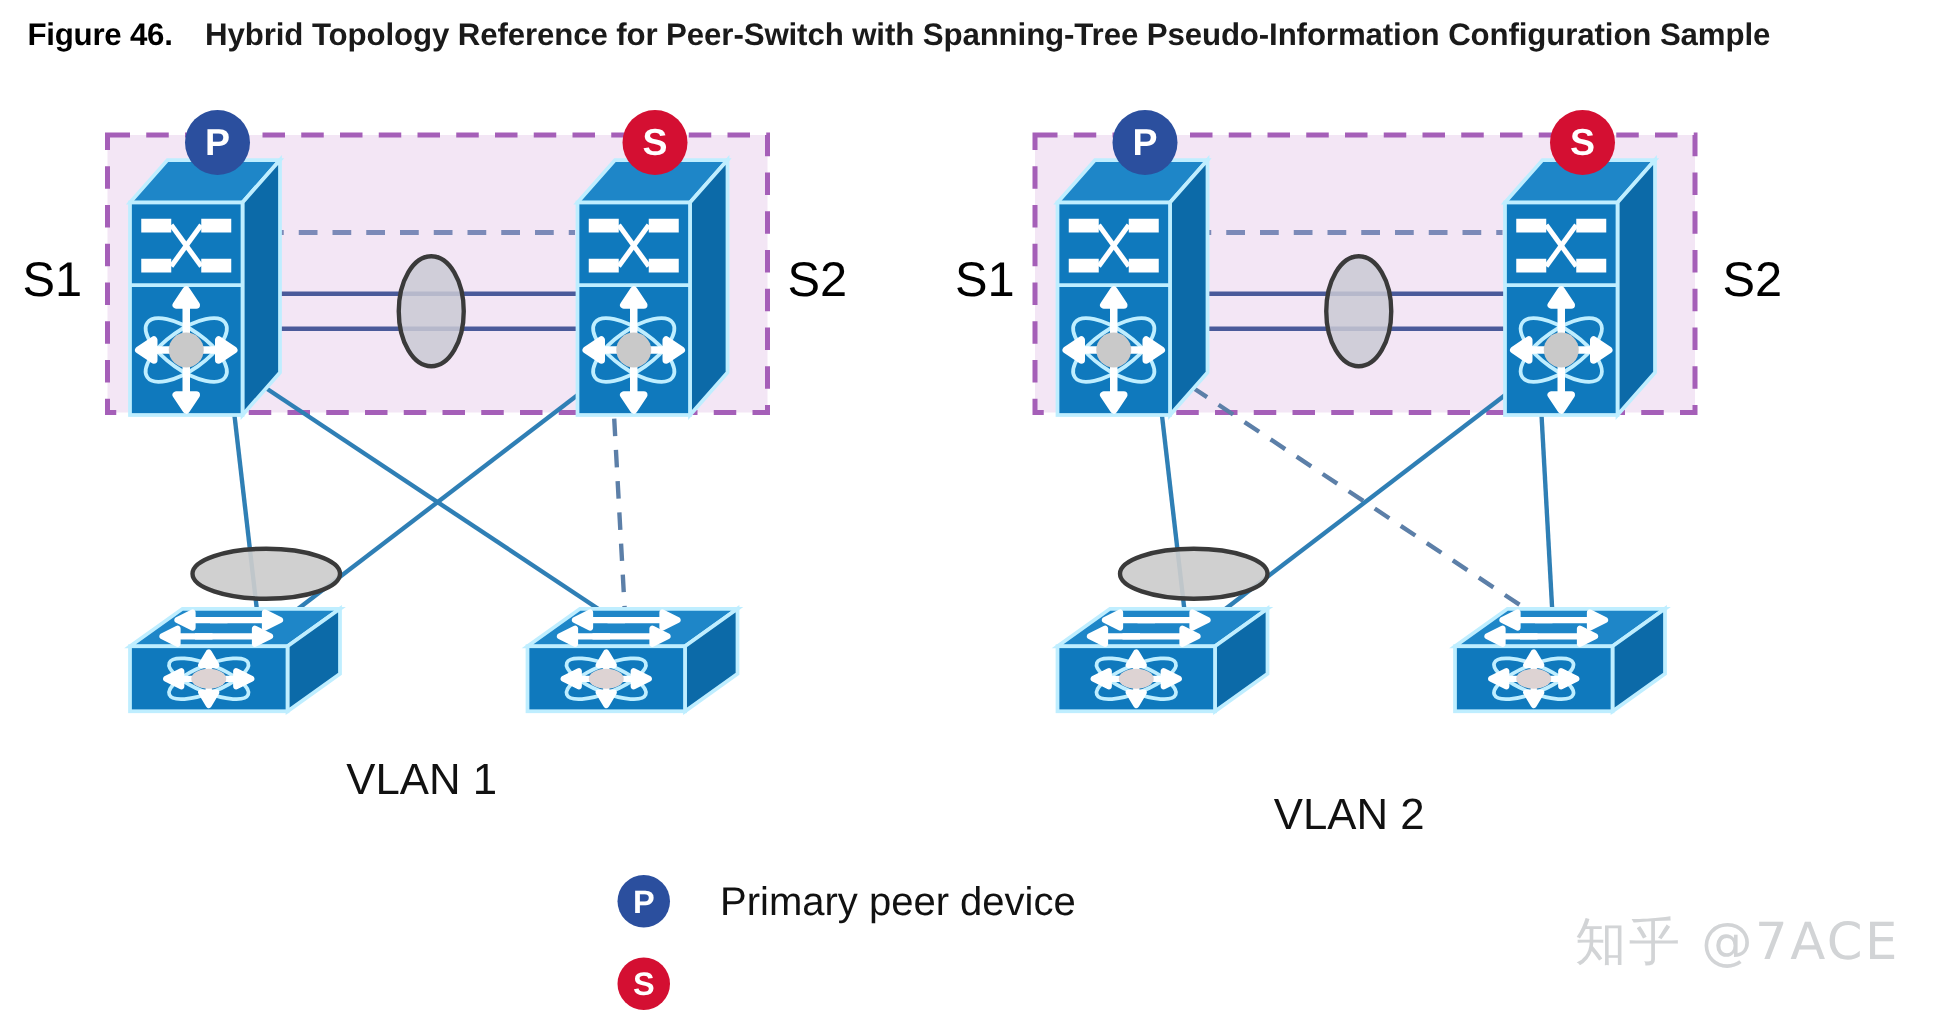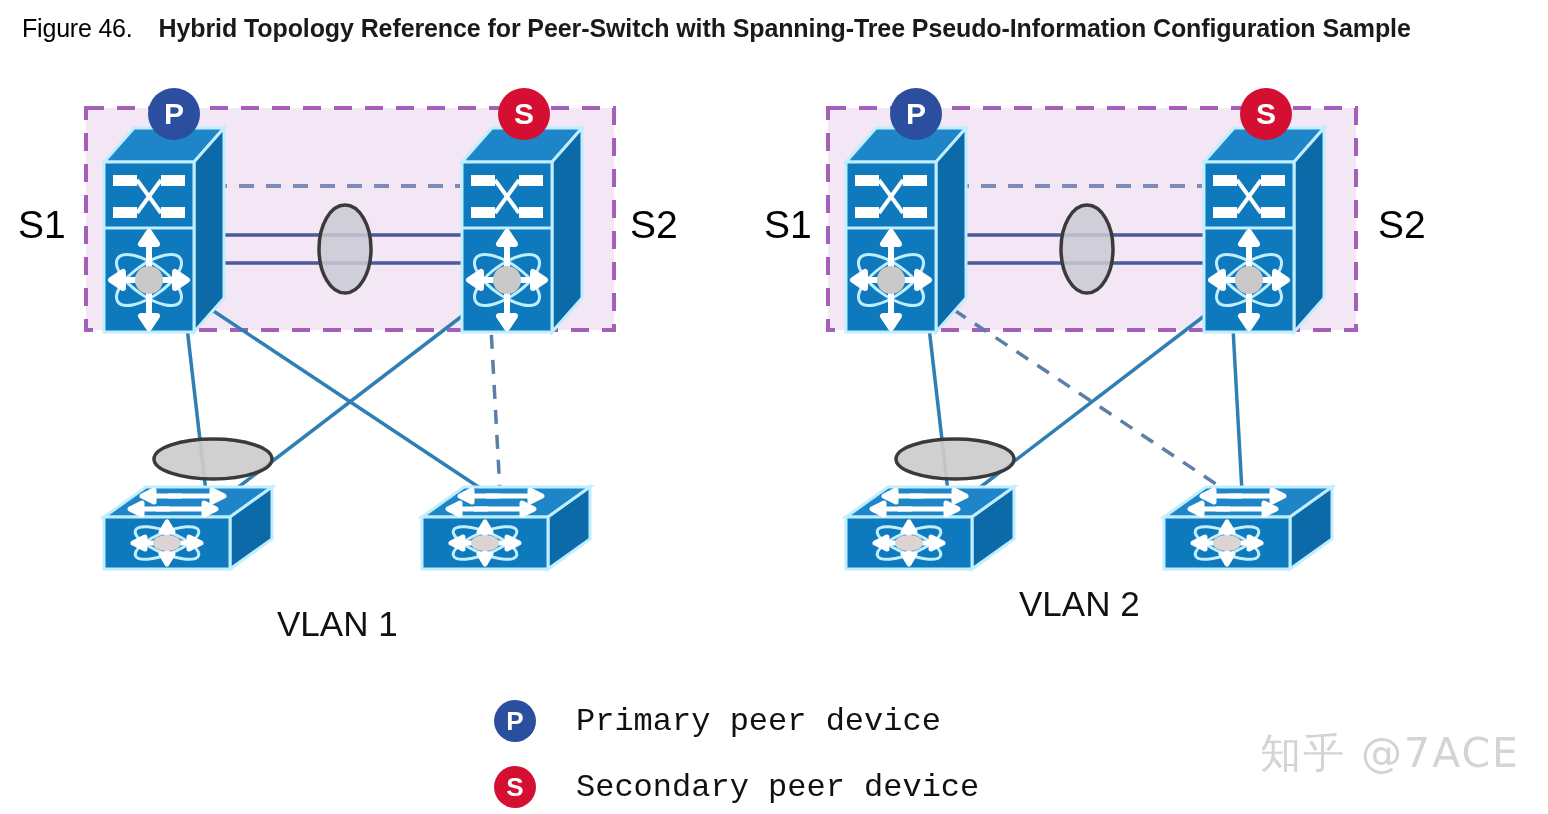--- a/index.html
+++ b/index.html
@@ -17,21 +17,21 @@
 
   
   #figure-caption {
     position: absolute;
     left: 22px;
     top: 14px;
     white-space: nowrap;
   }
   #figure-caption .fig-num {
     font-size: 25px;
-    font-weight: normal;
+    font-weight: bold;
     color: #000000;
     letter-spacing: -0.2px;
   }
   #figure-caption .fig-title {
     font-size: 25px;
     font-weight: bold;
     color: #1a1a1a;
     margin-left: 26px;
     letter-spacing: -0.1px;
   }
@@ -82,21 +82,21 @@
     color: #ffffff;
     font-size: 26px;
     font-weight: bold;
     font-family: "Liberation Sans", sans-serif;
     flex: none;
   }
   .legend-text {
     margin-left: 40px;
     font-size: 32px;
     color: #111111;
-    font-family: Liberation Mono, monospace;
+    font-family: Liberation Sans, sans-serif;
     white-space: nowrap;
   }
 
   
   #watermark {
     position: absolute;
     right: 28px;
     top: 726px;
     font-size: 41px;
     color: #d2d4d6;
@@ -268,26 +268,25 @@
     </g>
   </g>
 </svg>
 
 <div class="node-label" style="left:18px; top:203px;">S1</div>
 <div class="node-label" style="left:630px; top:203px;">S2</div>
 <div class="node-label" style="left:764px; top:203px;">S1</div>
 <div class="node-label" style="left:1378px; top:203px;">S2</div>
 
 <div class="vlan-label" style="left:277px; top:604px;">VLAN 1</div>
-<div class="vlan-label" style="left:1019px; top:584px;">VLAN 2</div>
+<div class="vlan-label" style="left:1019px; top:632px;">VLAN 2</div>
 
 <div id="legend">
   <div class="legend-row">
     <div class="legend-badge" style="background:#2b4f9e;">P</div>
     <div class="legend-text">Primary peer device</div>
   </div>
   <div class="legend-row">
     <div class="legend-badge" style="background:#d40f32;">S</div>
-    <div class="legend-text">Secondary peer device</div>
   </div>
 </div>
 
 <div id="watermark">知乎 @7ACE</div>
 
 </body></html>

